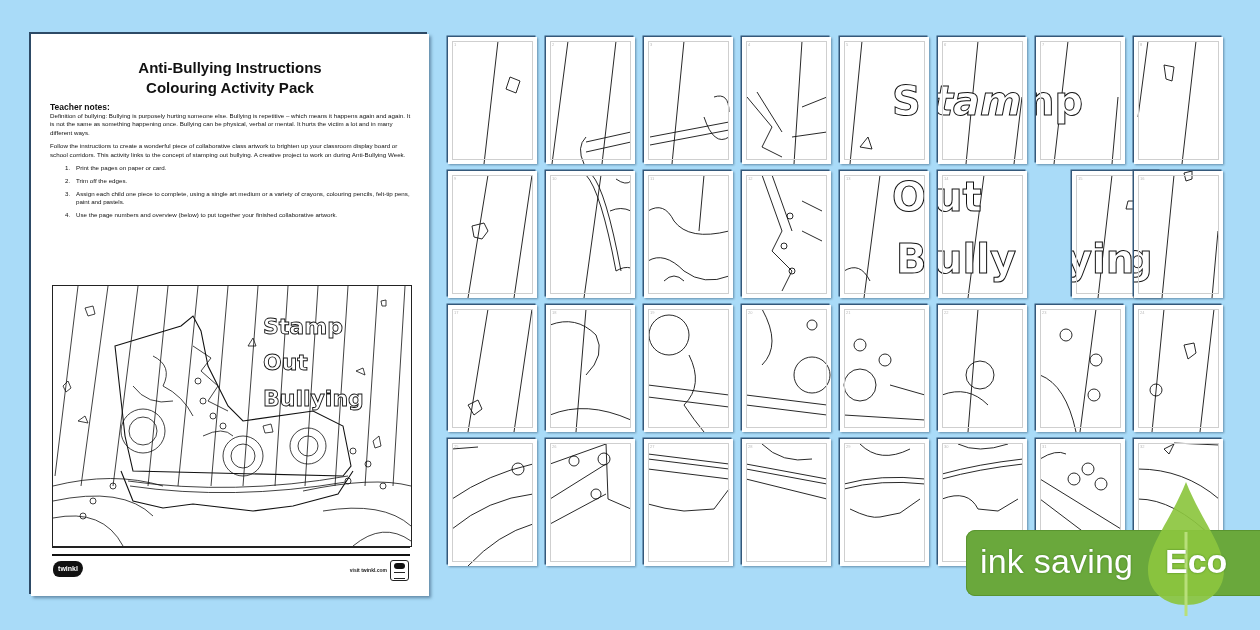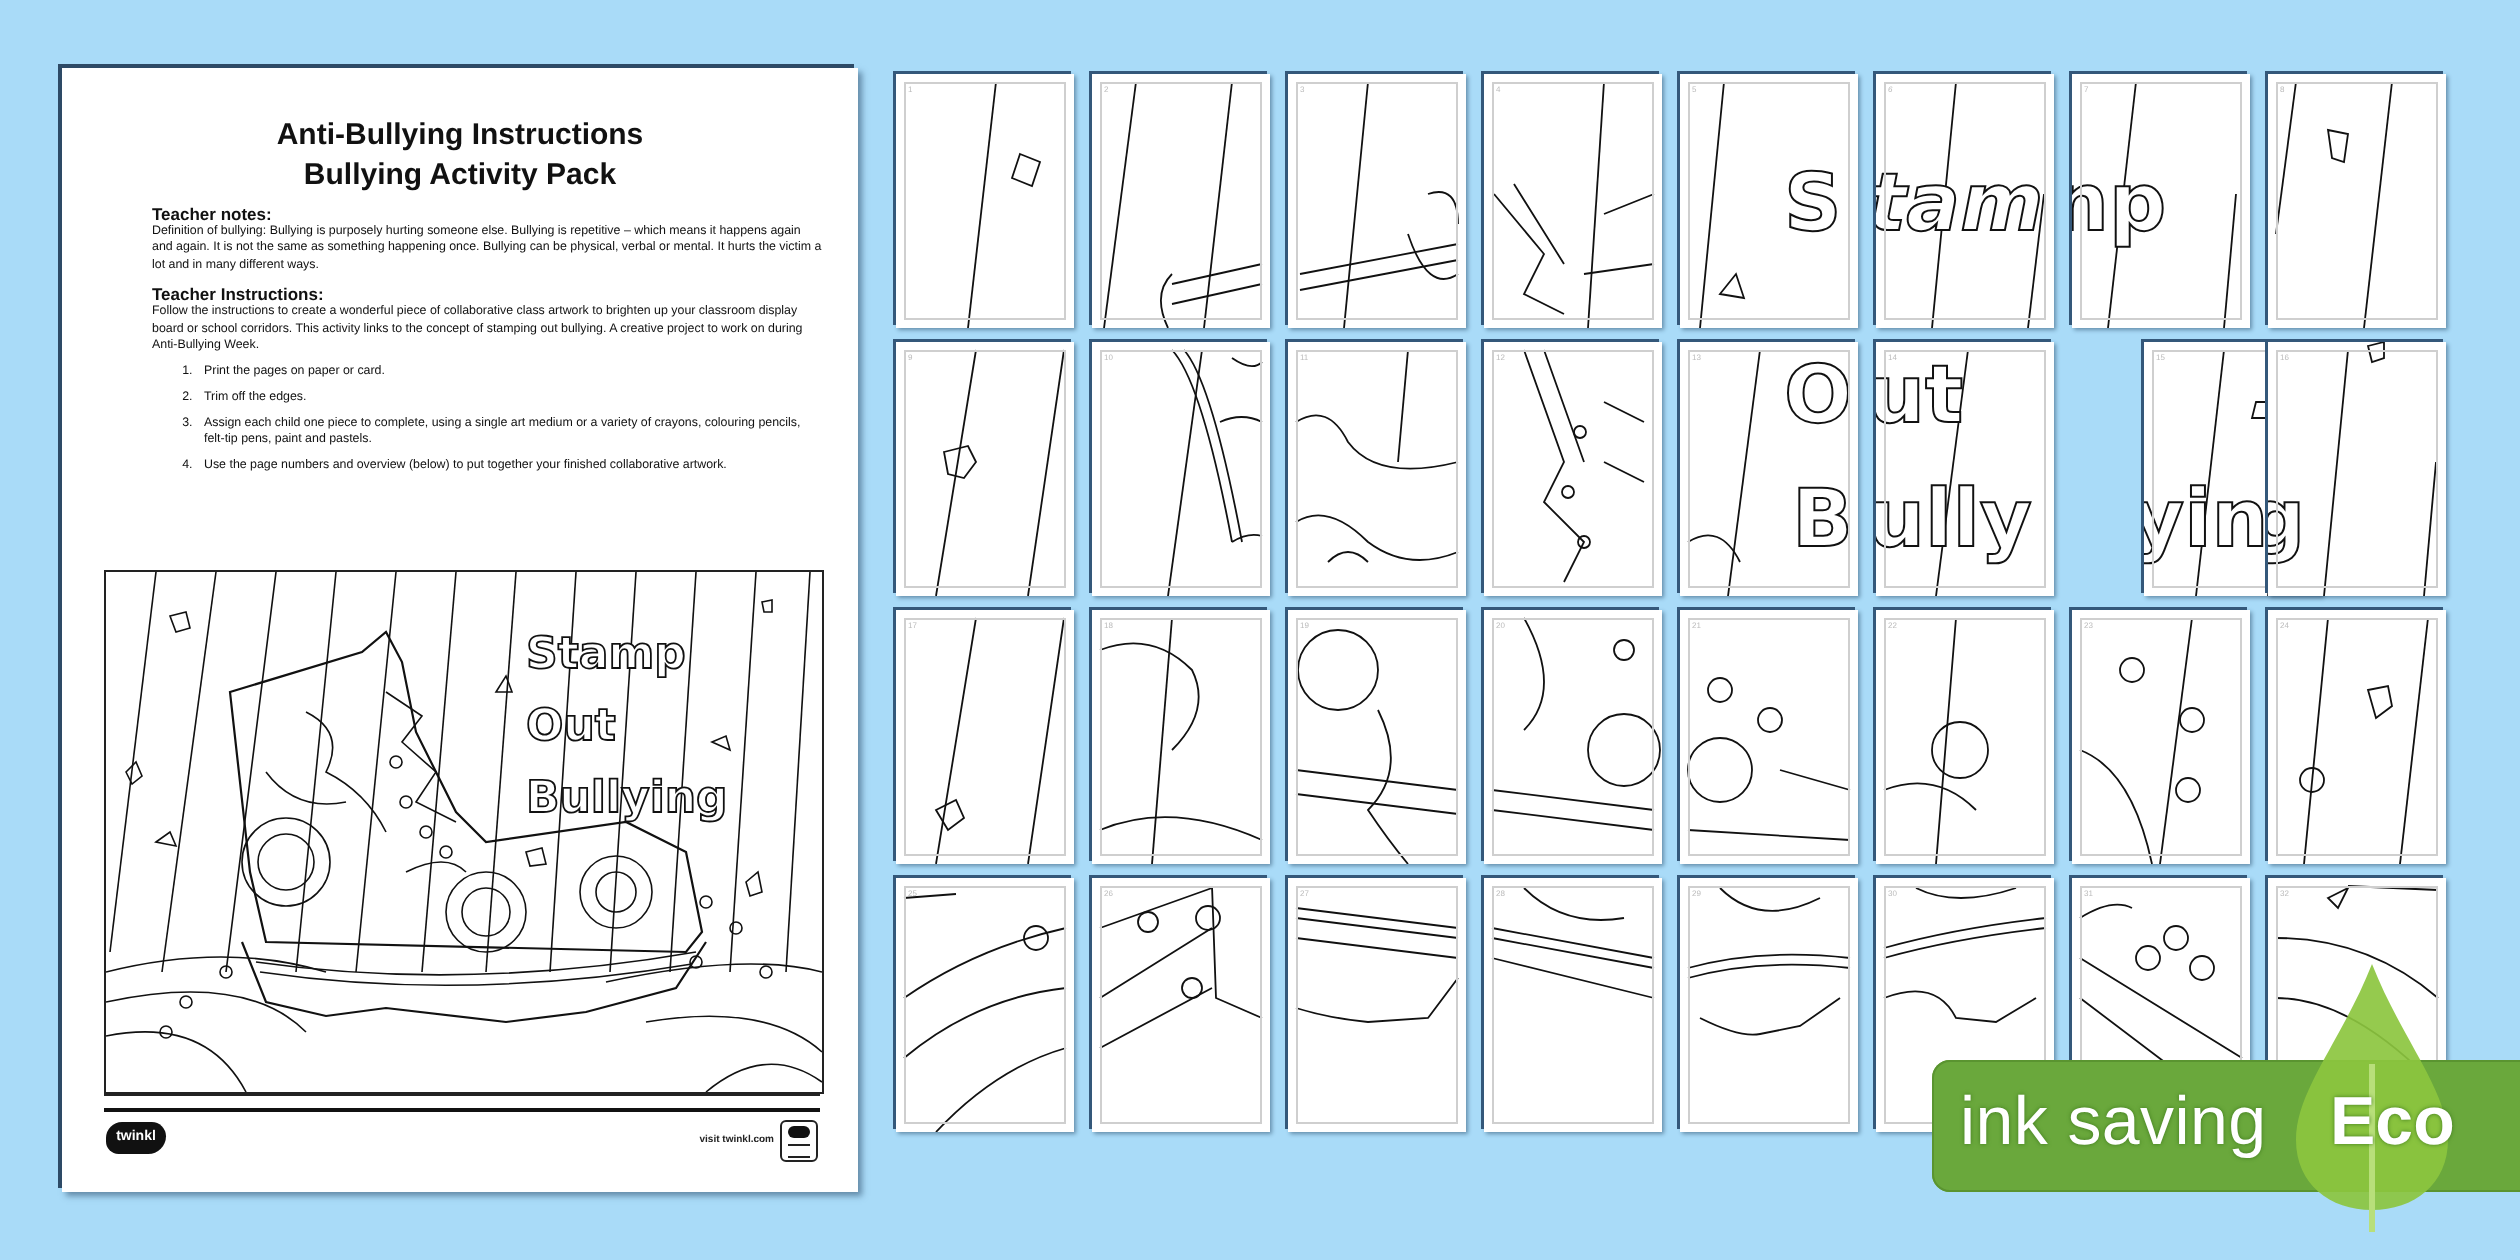--- a/index.html
+++ b/index.html
@@ -10,21 +10,21 @@
   }
   .page {
     position:absolute; left:31px; top:34px; width:398px; height:562px;
     background:#fff;
     box-shadow:-2px -2px 0 #2d4a66, 2px 2px 3px rgba(30,60,90,0.5);
   }
   .doc-title {
     position:absolute; left:0; right:0; top:24px; text-align:center;
     font-weight:bold; font-size:15px; line-height:20px; color:#111;
   }
-  .notes { position:absolute; left:19px; right:18px; top:68px; color:#111;margin-left:26px; }
+  .notes { position:absolute; left:19px; right:18px; top:68px; color:#111; }
   .notes h3 { margin:0; font-size:8.5px; font-weight:bold; line-height:10px; }
   .notes p { margin:0 0 5px 0; font-size:6.2px; line-height:8.4px; }
   .notes ol { margin:3px 0 0 0; padding-left:22px; font-size:6.2px; line-height:8px; }
   .notes ol li { margin-bottom:5px; padding-left:4px; }
   .artwork {
     position:absolute; left:21px; top:251px; width:358px; height:260px;
     border:1px solid #222; overflow:hidden; background:#fff;
   }
   .footer-line1 { position:absolute; left:21px; right:19px; top:513px; height:1px; background:#222; }
   .footer-line2 { position:absolute; left:21px; right:19px; top:520px; height:2px; background:#111; }
@@ -69,27 +69,26 @@
     position:absolute; left:1165px; top:541px; font-size:34px; font-weight:bold;
     color:#fff; text-shadow:0 0 2px #3f7a1e; line-height:40px;
   }
 </style>
 </head>
 <body>
 
 <div class="page">
   <div class="doc-title">
     <div>Anti-Bullying Instructions</div>
-    <div>Bullying Activity Pack</div>
+    <div>Colouring Activity Pack</div>
   </div>
 
   <div class="notes">
     <h3>Teacher notes:</h3>
     <p>Definition of bullying: Bullying is purposely hurting someone else. Bullying is repetitive – which means it happens again and again.  It is not the same as something happening once. Bullying can be physical, verbal or mental.  It hurts the victim a lot and in many different ways.</p>
-    <h3>Teacher Instructions:</h3>
     <p>Follow the instructions to create a wonderful piece of collaborative class artwork to brighten up your classroom display board or school corridors. This activity links to the concept of stamping out bullying. A creative project to work on during Anti-Bullying Week.</p>
     <ol>
       <li>Print the pages on paper or card.</li>
       <li>Trim off the edges.</li>
       <li>Assign each child one piece to complete, using a single art medium or a variety of crayons, colouring pencils, felt-tip pens, paint and pastels.</li>
       <li>Use the page numbers and overview (below) to put together your finished collaborative artwork.</li>
     </ol>
   </div>
 
   <div class="artwork">

